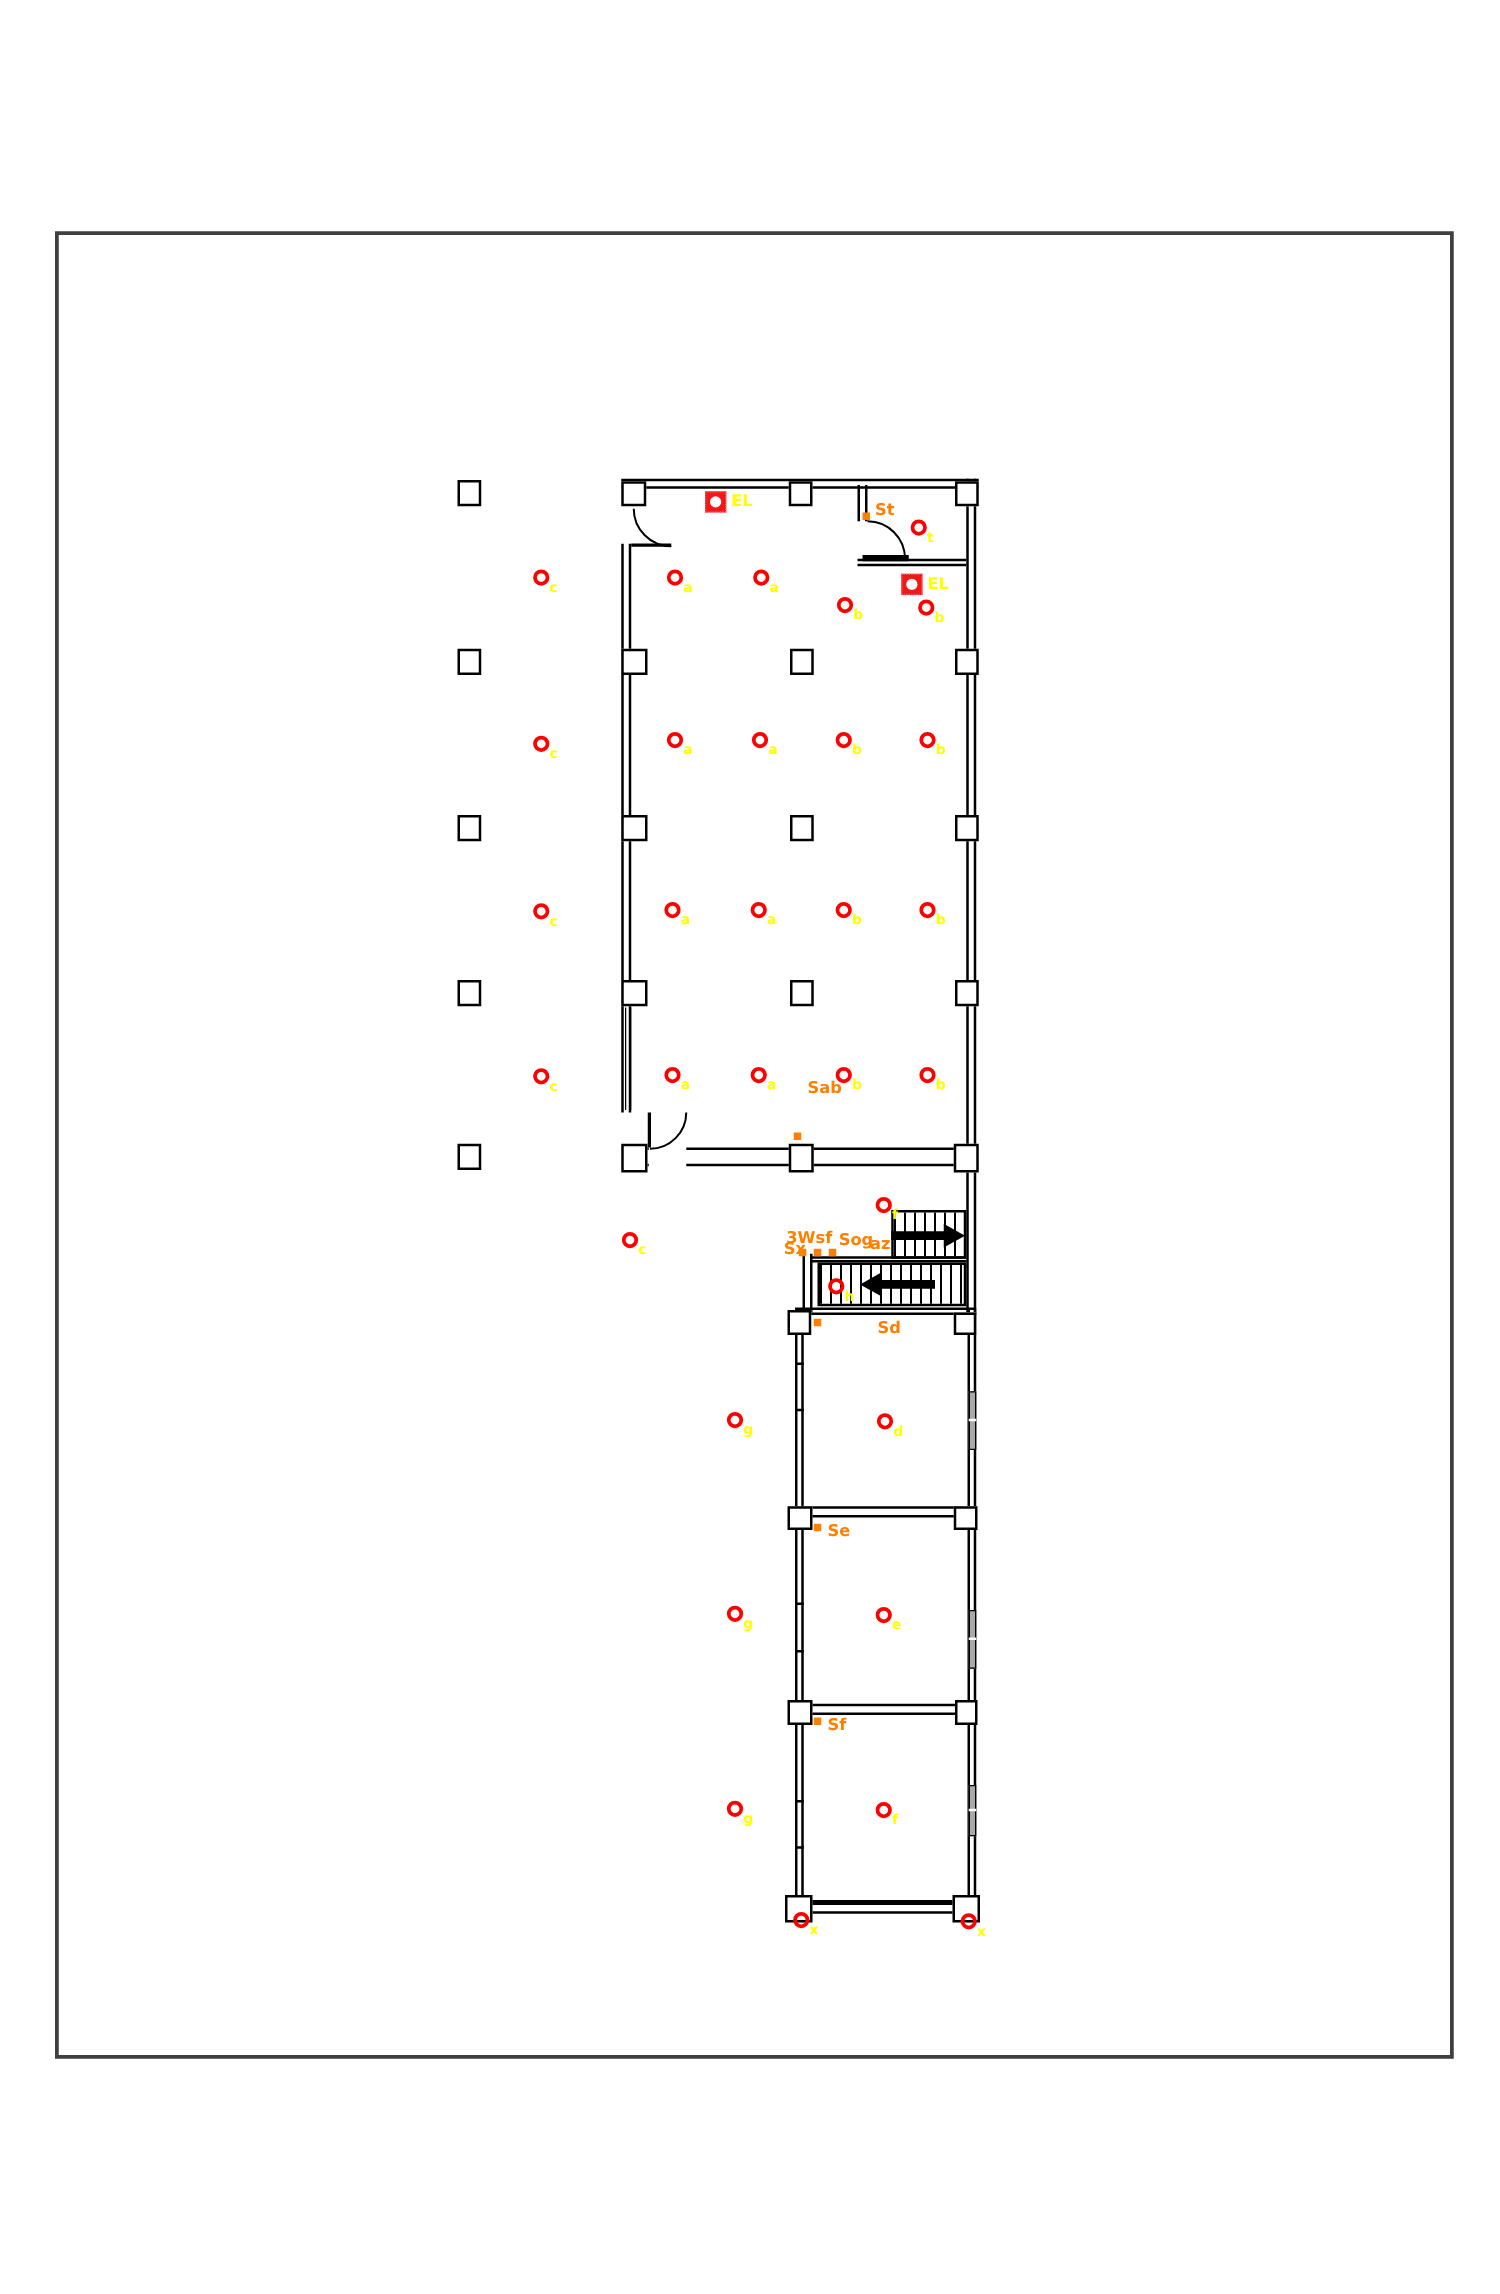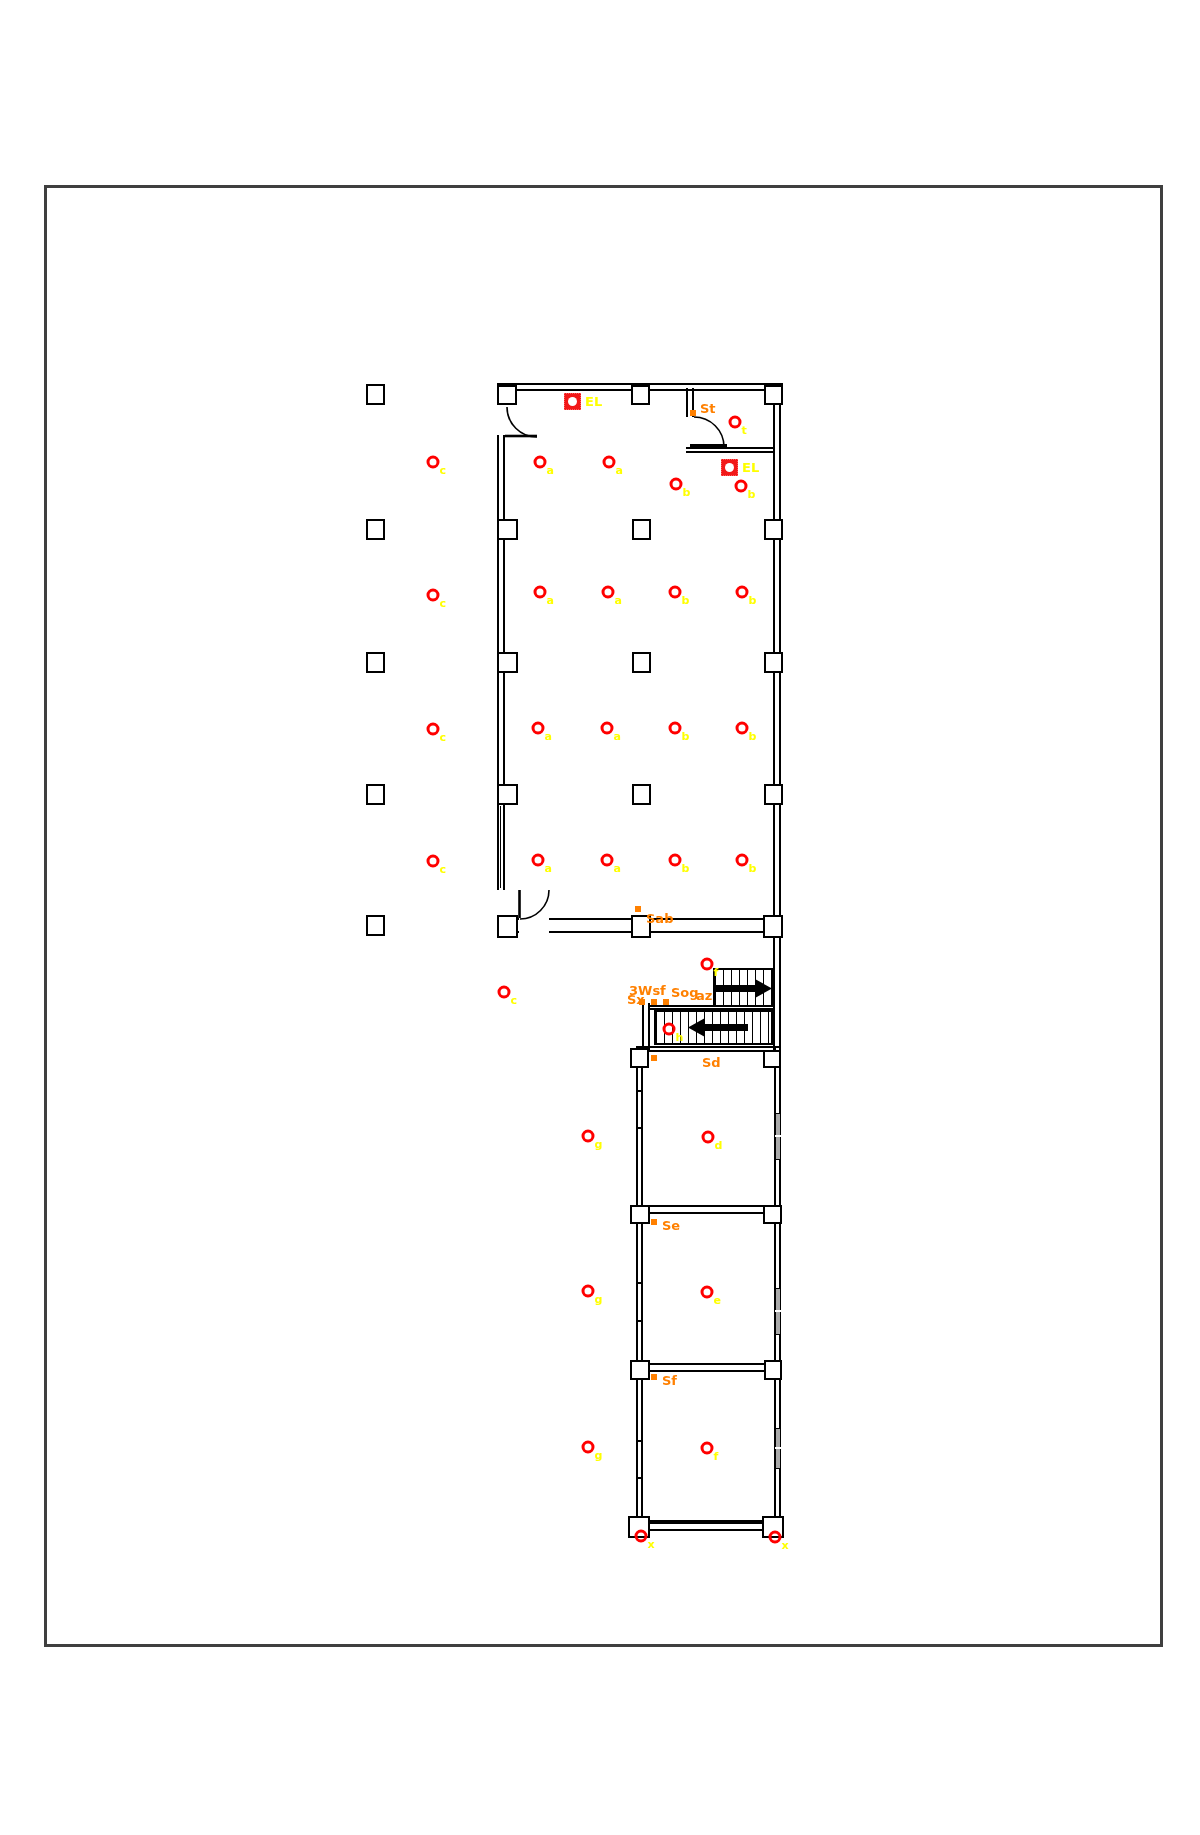--- a/index.html
+++ b/index.html
@@ -220,21 +220,21 @@
       </div>
       <div class="el" style="left: 564px; top: 393px;">
         <span class="hole"></span>
         <span class="ellbl">EL</span>
       </div>
       <div class="el" style="left: 721px; top: 459px;">
         <span class="hole"></span>
         <span class="ellbl">EL</span>
       </div>
       <div class="ann" style="left: 700px; top: 402px;">St</div>
-      <div class="ann" style="left: 646px; top: 912px;">Sab</div>
+      <div class="ann" style="left: 646px; top: 864px;">Sab</div>
       <div class="ann" style="left: 627px; top: 993px;">Sx</div>
       <div class="ann" style="left: 629px; top: 984px;">3Wsf</div>
       <div class="ann" style="left: 671px; top: 986px;">Sog</div>
       <div class="ann" style="left: 696px; top: 989px;">az</div>
       <div class="ann" style="left: 702px; top: 1056px;">Sd</div>
       <div class="ann" style="left: 662px; top: 1219px;">Se</div>
       <div class="ann" style="left: 662px; top: 1374px;">Sf</div>
       <div class="mark" style="left: 690px; top: 410px;"></div>
       <div class="mark" style="left: 635px; top: 906px;"></div>
       <div class="mark" style="left: 639px; top: 999px;"></div>

